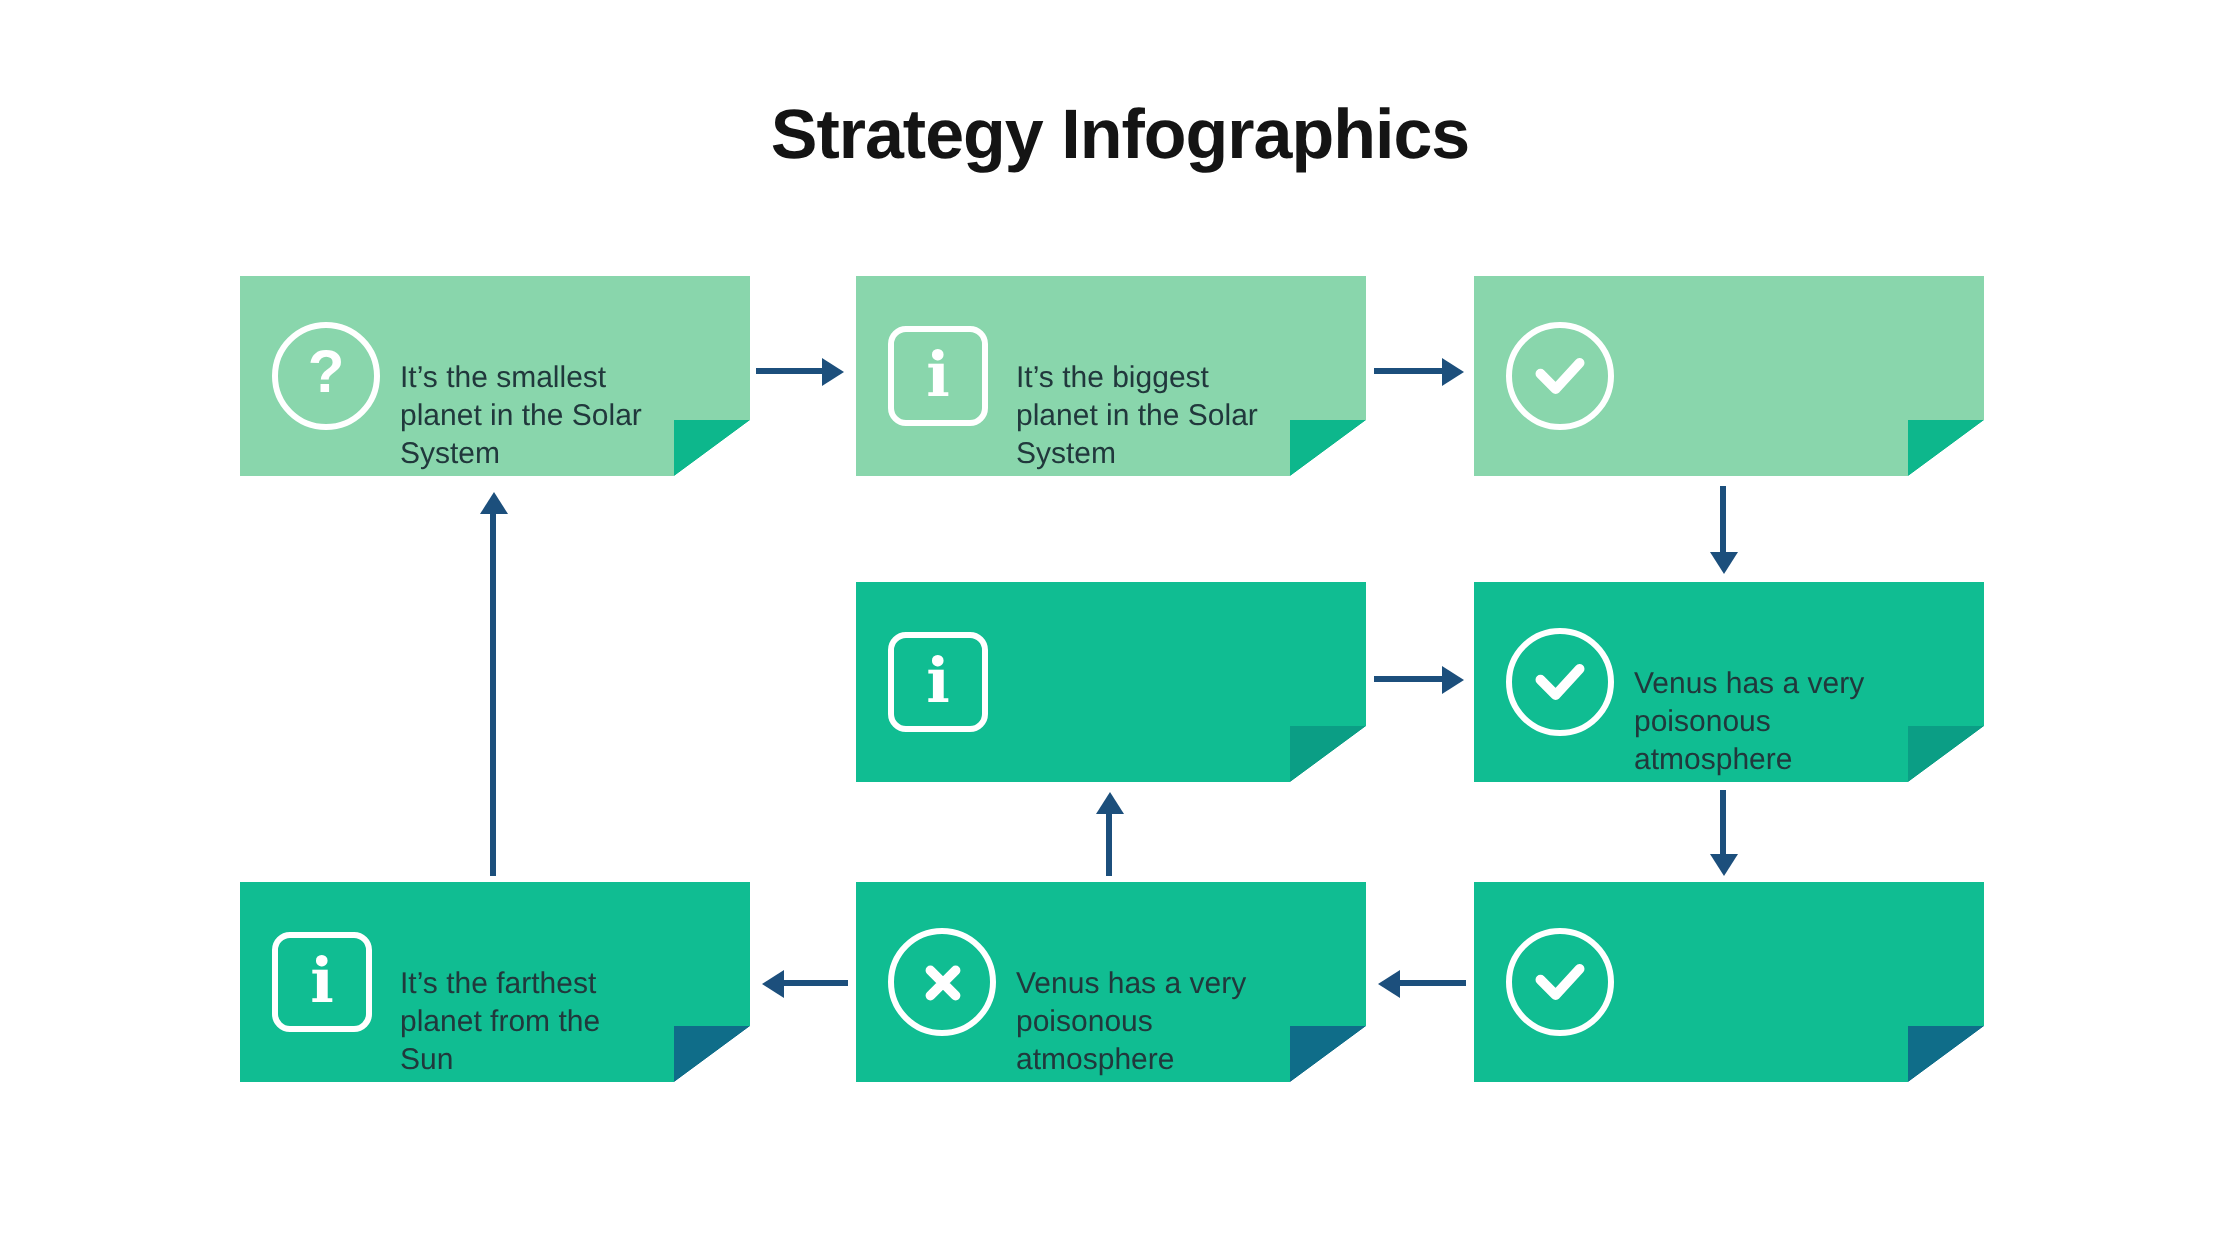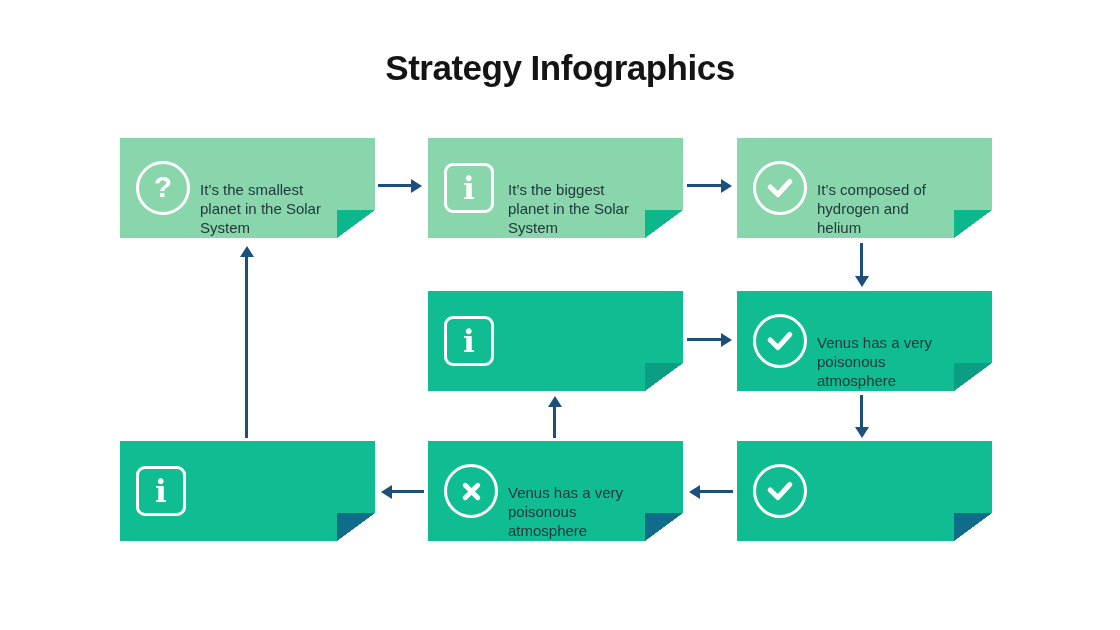--- a/index.html
+++ b/index.html
@@ -71,23 +71,20 @@
 planet in the Solar
 System</div>
   </div>
 
   <div class="card light flap1 r1 c3">
     <div class="icon circle">
       <svg class="mark" width="26" height="22" viewBox="0 0 24 20">
           <polyline points="3,9 10,16 21,4"></polyline>
         </svg>
     </div>
-    <div class="card-text">It’s composed of
-hydrogen and
-helium</div>
   </div>
 
   <div class="card teal flap2 r2 c2">
     <div class="icon square">
       <span class="glyph-i">ℹ</span>
     </div>
   </div>
 
   <div class="card teal flap2 r2 c3">
     <div class="icon circle">
@@ -97,20 +94,23 @@
     </div>
     <div class="card-text">Venus has a very
 poisonous
 atmosphere</div>
   </div>
 
   <div class="card teal flap3 r3 c1">
     <div class="icon square">
       <span class="glyph-i">ℹ</span>
     </div>
+    <div class="card-text">It’s the farthest
+planet from the
+Sun</div>
   </div>
 
   <div class="card teal flap3 r3 c2">
     <div class="icon circle">
       <svg class="mark" width="21" height="21" viewBox="0 0 20 20">
           <path d="M4 4 L16 16 M16 4 L4 16"></path>
         </svg>
     </div>
     <div class="card-text">Venus has a very
 poisonous

